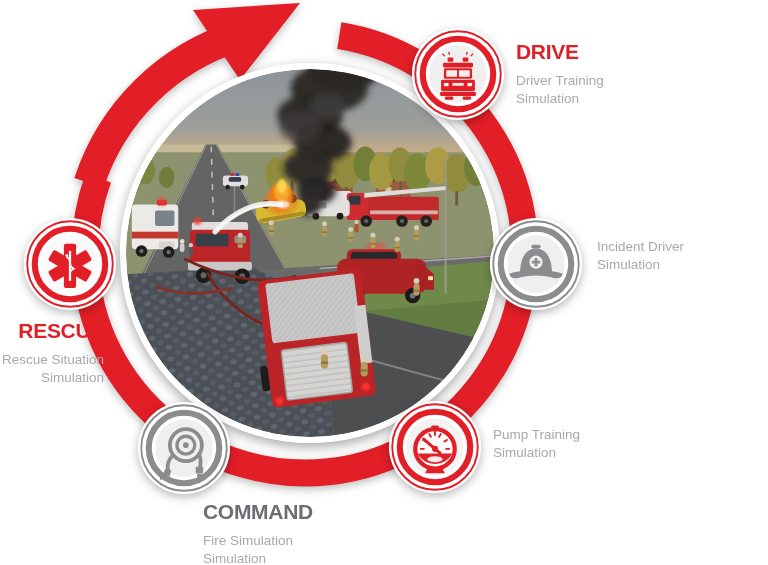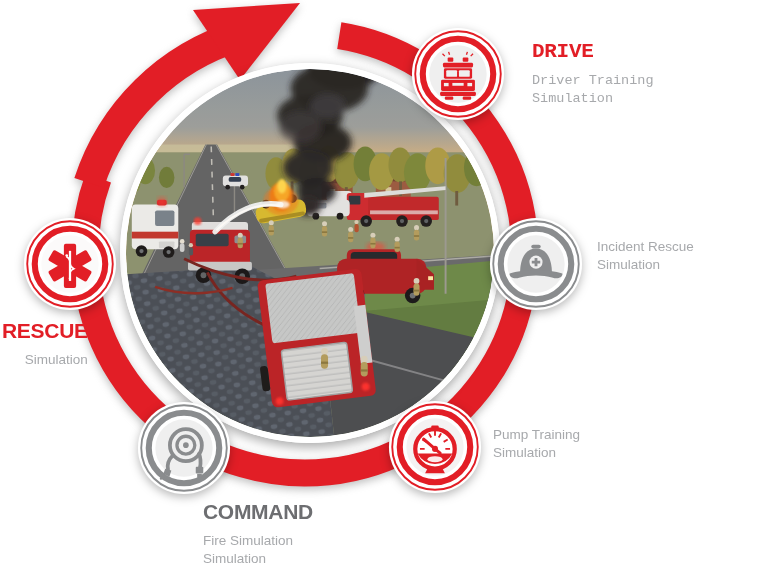--- a/index.html
+++ b/index.html
@@ -18,21 +18,21 @@
   .badge{position:absolute;width:94px;height:94px;z-index:3;
     filter:drop-shadow(0 3px 5px rgba(0,0,0,.28));}
   .badge svg{display:block;width:100%;height:100%;}
   .badge.red{color:#E21E26;}
   .badge.gray{color:#8A8C8E;}
   .label{position:absolute;z-index:3;}
   .label .title{font-size:21px;font-weight:700;letter-spacing:-.3px;line-height:1.05;}
   .t-red{color:#E21E26;}
   .t-gray{color:#6D6E71;}
   .label .sub{font-size:13.5px;color:#A7A9AC;line-height:1.3;margin-top:9px;}
-  .pos-drive{left:532px;top:41px;font-family:Liberation Mono, monospace;}
+  .pos-drive{left:516px;top:41px;}
   .pos-command{left:597px;top:229px;}
   .pos-operate{left:493px;top:417px;}
   .pos-suppress{left:203px;top:501px;}
   .pos-rescue{left:2px;top:320px;text-align:right;}
   .b-drive{left:411px;top:27px;}
   .b-command{left:489px;top:217px;}
   .b-operate{left:388px;top:400px;}
   .b-suppress{left:137px;top:401px;}
   .b-rescue{left:23px;top:217px;}
 </style>
@@ -415,21 +415,21 @@
   <div class="label pos-drive">
     <div class="title t-red">DRIVE</div>
     <div class="sub">
       <div>Driver Training</div>
       <div>Simulation</div>
     </div>
   </div>
 
   <div class="label pos-command">
     <div class="sub">
-      <div>Incident Rescue</div>
+      <div>Incident Driver</div>
       <div>Simulation</div>
     </div>
   </div>
 
   <div class="label pos-operate">
     <div class="sub">
       <div>Pump Training</div>
       <div>Simulation</div>
     </div>
   </div>
@@ -438,17 +438,18 @@
     <div class="title t-gray">COMMAND</div>
     <div class="sub">
       <div>Fire Simulation</div>
       <div>Simulation</div>
     </div>
   </div>
 
   <div class="label pos-rescue">
     <div class="title t-red">RESCUE</div>
     <div class="sub">
+      <div>Rescue Situation</div>
       <div>Simulation</div>
     </div>
   </div>
 
 </div>
 
 </body></html>

